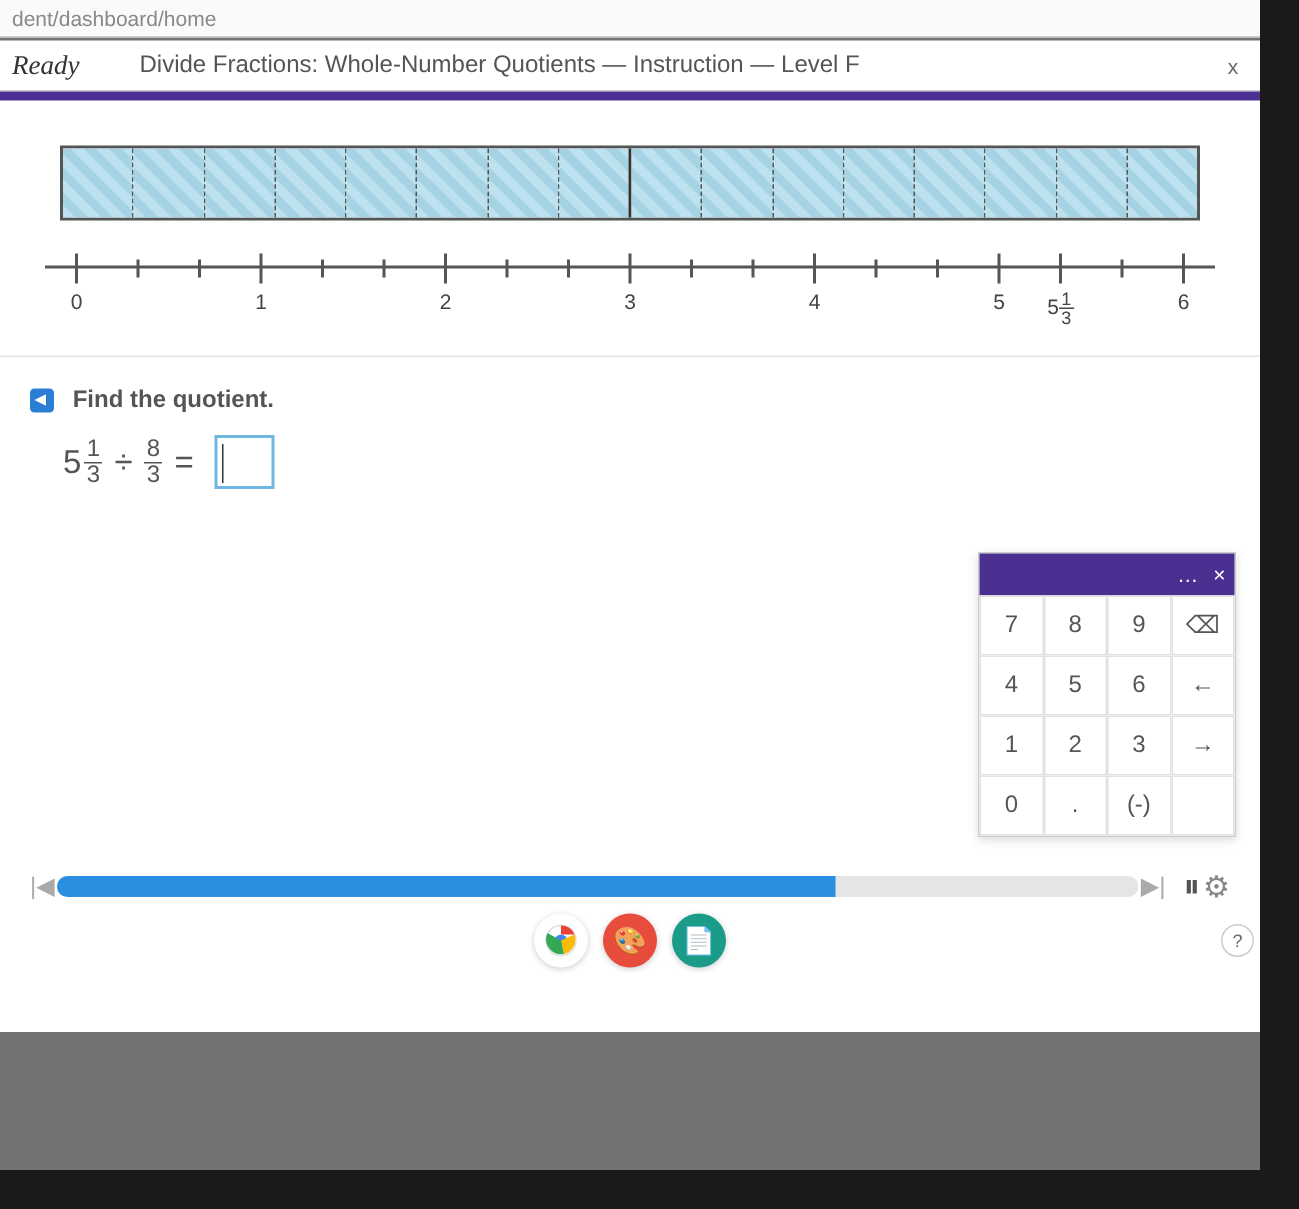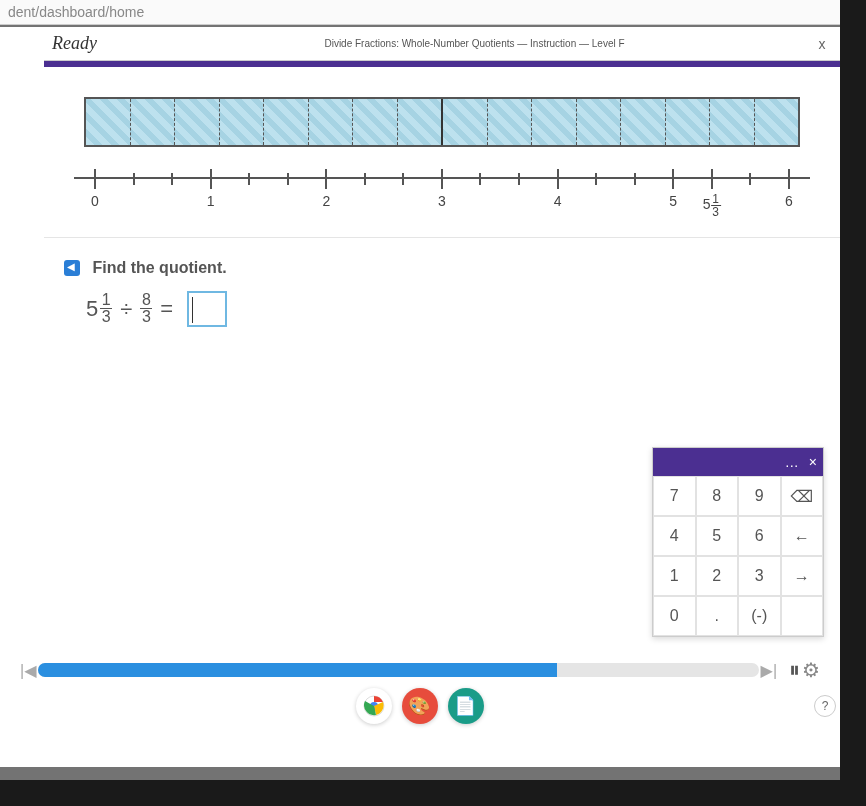--- a/index.html
+++ b/index.html
@@ -1,22 +1,22 @@
 <!DOCTYPE html>
 <html><head>
 <meta charset="utf-8">
 <style>
   * { box-sizing: border-box; margin: 0; padding: 0; }
   html, body { width: 866px; height: 806px; background: #1a1a1a; font-family: Arial, sans-serif; overflow: hidden; }
   .screen { position: absolute; top: 0; left: 0; width: 840px; height: 780px; background: #737373; }
   .addr { padding: 4px 8px; font-size: 14px; color: #888; background: #fafafa; border-bottom: 1px solid #ccc; }
-  .app { background: #fff; margin: 2px 0 0 0; height: 740px; position: relative; padding-left: 44px; }
+  .app { background: #fff; margin: 2px 0 0 0; height: 661px; position: relative; }
   .hdr { display: flex; align-items: center; border-bottom: 1px solid #ccc; height: 34px; padding: 0 8px; }
   .hdr .brand { font-family: Georgia, serif; font-style: italic; font-size: 18px; color: #333; margin-right: 40px; }
-  .hdr .title { font-size: 10px; color: #555; flex: 1; text-align: center; }
+  .hdr .title { font-size: 16px; color: #555; flex: 1; }
   .hdr .close { width: 20px; height: 20px; text-align: center; line-height: 20px; font-size: 14px; color: #666; cursor: pointer; }
   .pbar { height: 6px; background: #4b2f91; }
 
   .diagram { padding: 30px 20px 10px 20px; border-bottom: 1px solid #e5e5e5; }
   .bar-model { position: relative; height: 50px; margin: 0 20px 10px 20px; border: 2px solid #555; display: flex; }
   .seg { flex: 1; border-right: 1px dashed #555; background: repeating-linear-gradient(45deg,#bde1ee,#bde1ee 6px,#a6d3e3 6px,#a6d3e3 12px); }
   .seg-group { border-right: 2px solid #333; }
   .numline { position: relative; height: 70px; margin: 0 10px; }
   .line { position: absolute; top: 20px; left: 0; right: 0; height: 2px; background: #555; }
   .tick-row { position: absolute; top: 10px; left: 20px; right: 20px; display: flex; justify-content: space-between; }

